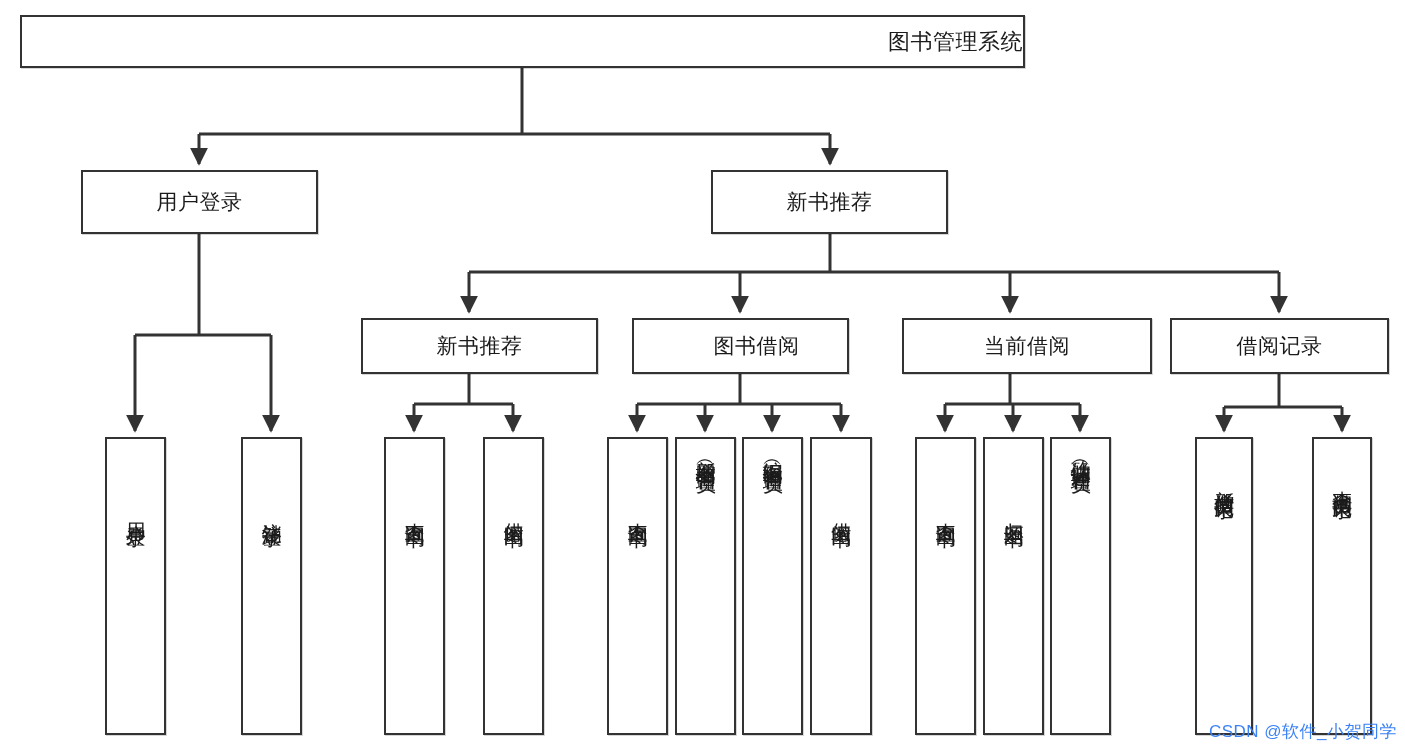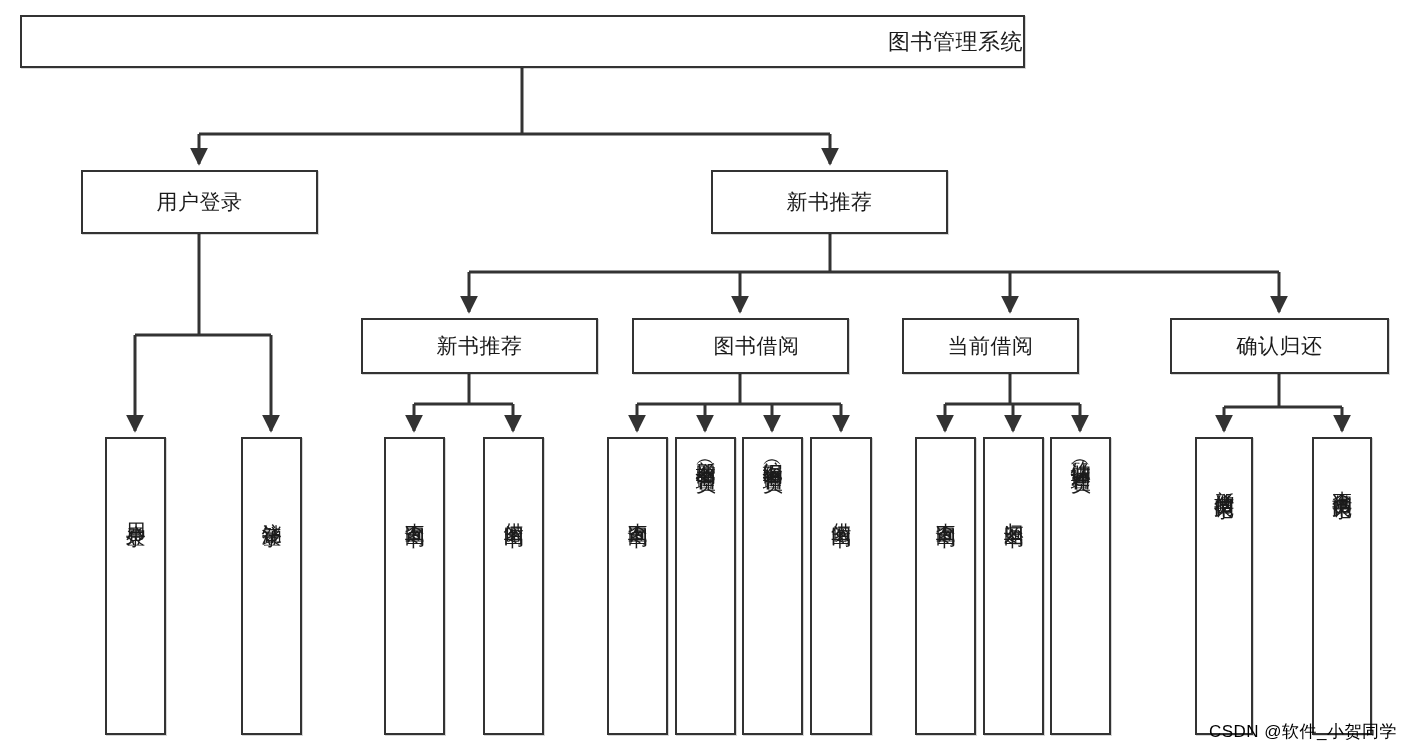--- a/index.html
+++ b/index.html
@@ -66,21 +66,21 @@
     white-space: nowrap;
     max-height: 100%;
   }
   
   #watermark {
     position: absolute;
     z-index: 3;
     right: 8px;
     bottom: 4px;
     font-size: 17px;
-    color: #000000;
+    color: #3b82f6;
     letter-spacing: 0.5px;
     white-space: nowrap;
     pointer-events: none;
     user-select: none;
   }
 </style>
 </head>
 <body>
 
 <div id="diagram-canvas">
@@ -148,26 +148,26 @@
   </div>
 
   <div class="node branch" style="left:361px; top:318px; width:237px; height:56px;">
     <span class="node-label">新书推荐</span>
   </div>
 
   <div class="node branch" style="left:632px; top:318px; width:217px; height:56px;padding-left:32px;">
     <span class="node-label">图书借阅</span>
   </div>
 
-  <div class="node branch" style="left:902px; top:318px; width:177px; height:56px;">
+  <div class="node branch" style="left:902px; top:318px; width:250px; height:56px;">
     <span class="node-label">当前借阅</span>
   </div>
 
   <div class="node branch" style="left:1170px; top:318px; width:219px; height:56px;">
-    <span class="node-label">确认归还</span>
+    <span class="node-label">借阅记录</span>
   </div>
 
   <div class="node leaf" style="left:105px; top:437px; width:61px; height:298px; padding-top:68px;">
     <span class="node-label">用户登录</span>
   </div>
 
   <div class="node leaf" style="left:241px; top:437px; width:61px; height:298px; padding-top:68px;">
     <span class="node-label">注销登录</span>
   </div>
 

